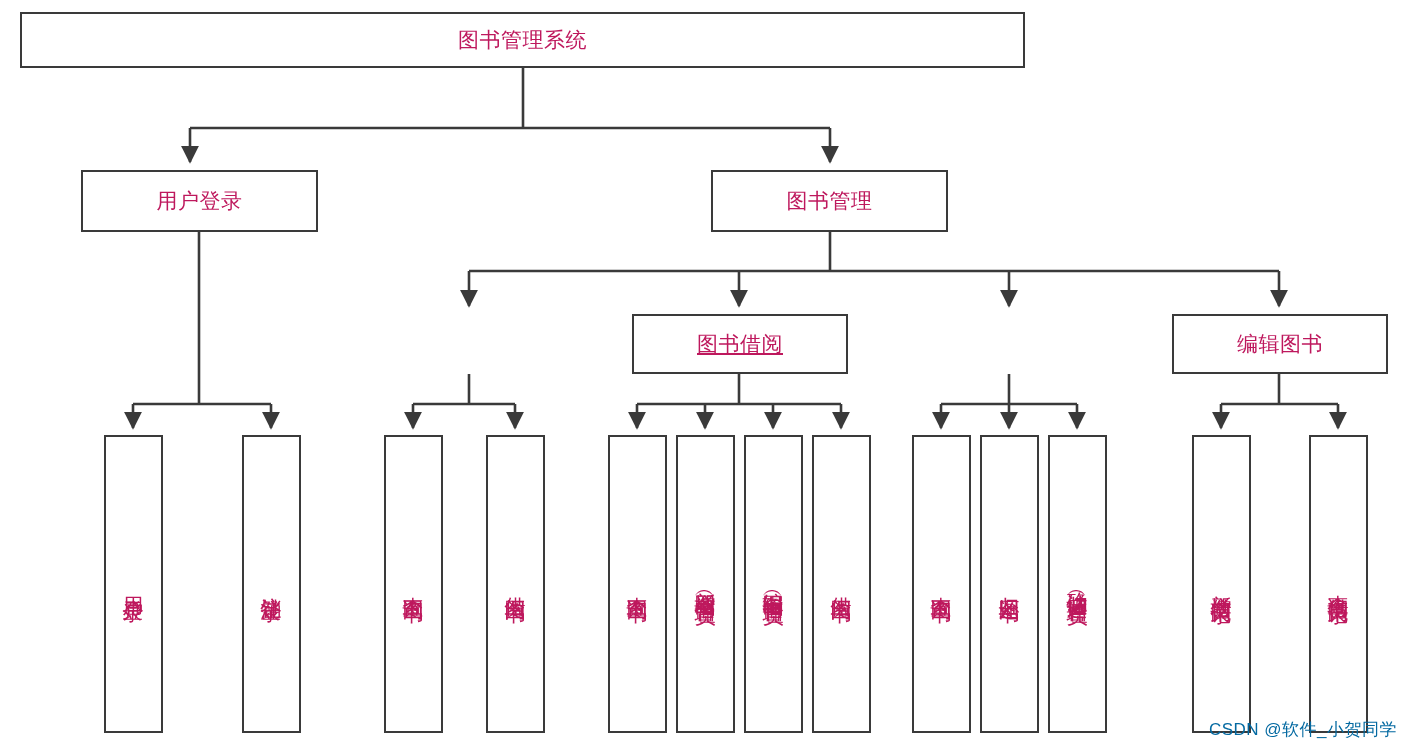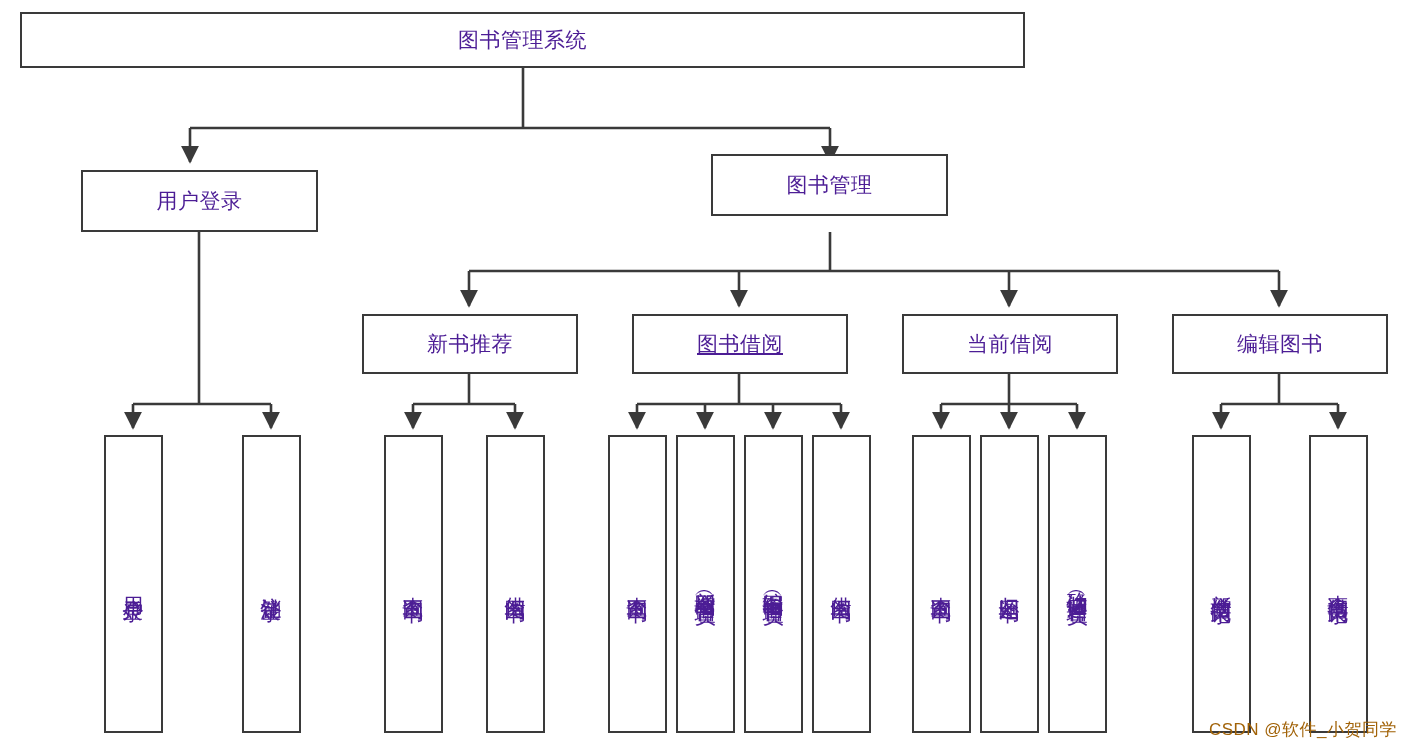--- a/index.html
+++ b/index.html
@@ -26,21 +26,21 @@
     pointer-events: none;
   }
   .node {
     position: absolute;
     box-sizing: border-box;
     background: #ffffff;
     border: 2.5px solid #3a3a3a;
     display: flex;
     align-items: center;
     justify-content: center;
-    color: #4c1d95;
+    color: #be185d;
   }
   .node.horizontal {
     font-size: 21px;
     letter-spacing: 0.5px;
   }
   .node.vertical {
     font-size: 21px;
     padding: 6px 0;
   }
   .node.vertical .vlabel {
@@ -49,21 +49,21 @@
     letter-spacing: 2px;
     line-height: 1;
     white-space: nowrap;
     display: block;
   }
   .watermark {
     position: absolute;
     right: 8px;
     bottom: 6px;
     font-size: 17px;
-    color: #a16207;
+    color: #0369a1;
     letter-spacing: 0.5px;
     white-space: nowrap;
   }
 </style>
 </head>
 <body>
 
 <div id="diagram-root">
 
   <svg id="wires" viewBox="0 0 1405 747" xmlns="http://www.w3.org/2000/svg">
@@ -116,32 +116,26 @@
     </g>
   </svg>
 
   <div class="node horizontal" style="left:20px; top:12px; width:1005px; height:56px;">
     <span>图书管理系统</span>
   </div>
 
   <div class="node horizontal" style="left:81px; top:170px; width:237px; height:62px;">
     <span>用户登录</span>
   </div>
-  <div class="node horizontal" style="left:711px; top:154px; width:237px; height:62px;">
+  <div class="node horizontal" style="left:711px; top:170px; width:237px; height:62px;">
     <span>图书管理</span>
   </div>
 
-  <div class="node horizontal" style="left:362px; top:314px; width:216px; height:60px;">
-    <span>新书推荐</span>
-  </div>
   <div class="node horizontal" style="left:632px; top:314px; width:216px; height:60px;text-decoration:underline;">
     <span>图书借阅</span>
-  </div>
-  <div class="node horizontal" style="left:902px; top:314px; width:216px; height:60px;">
-    <span>当前借阅</span>
   </div>
   <div class="node horizontal" style="left:1172px; top:314px; width:216px; height:60px;">
     <span>编辑图书</span>
   </div>
 
   <div class="node vertical" style="left:104px; top:435px; width:59px; height:298px;">
     <span class="vlabel">用户登录</span>
   </div>
   <div class="node vertical" style="left:242px; top:435px; width:59px; height:298px;">
     <span class="vlabel">注销登录</span>

